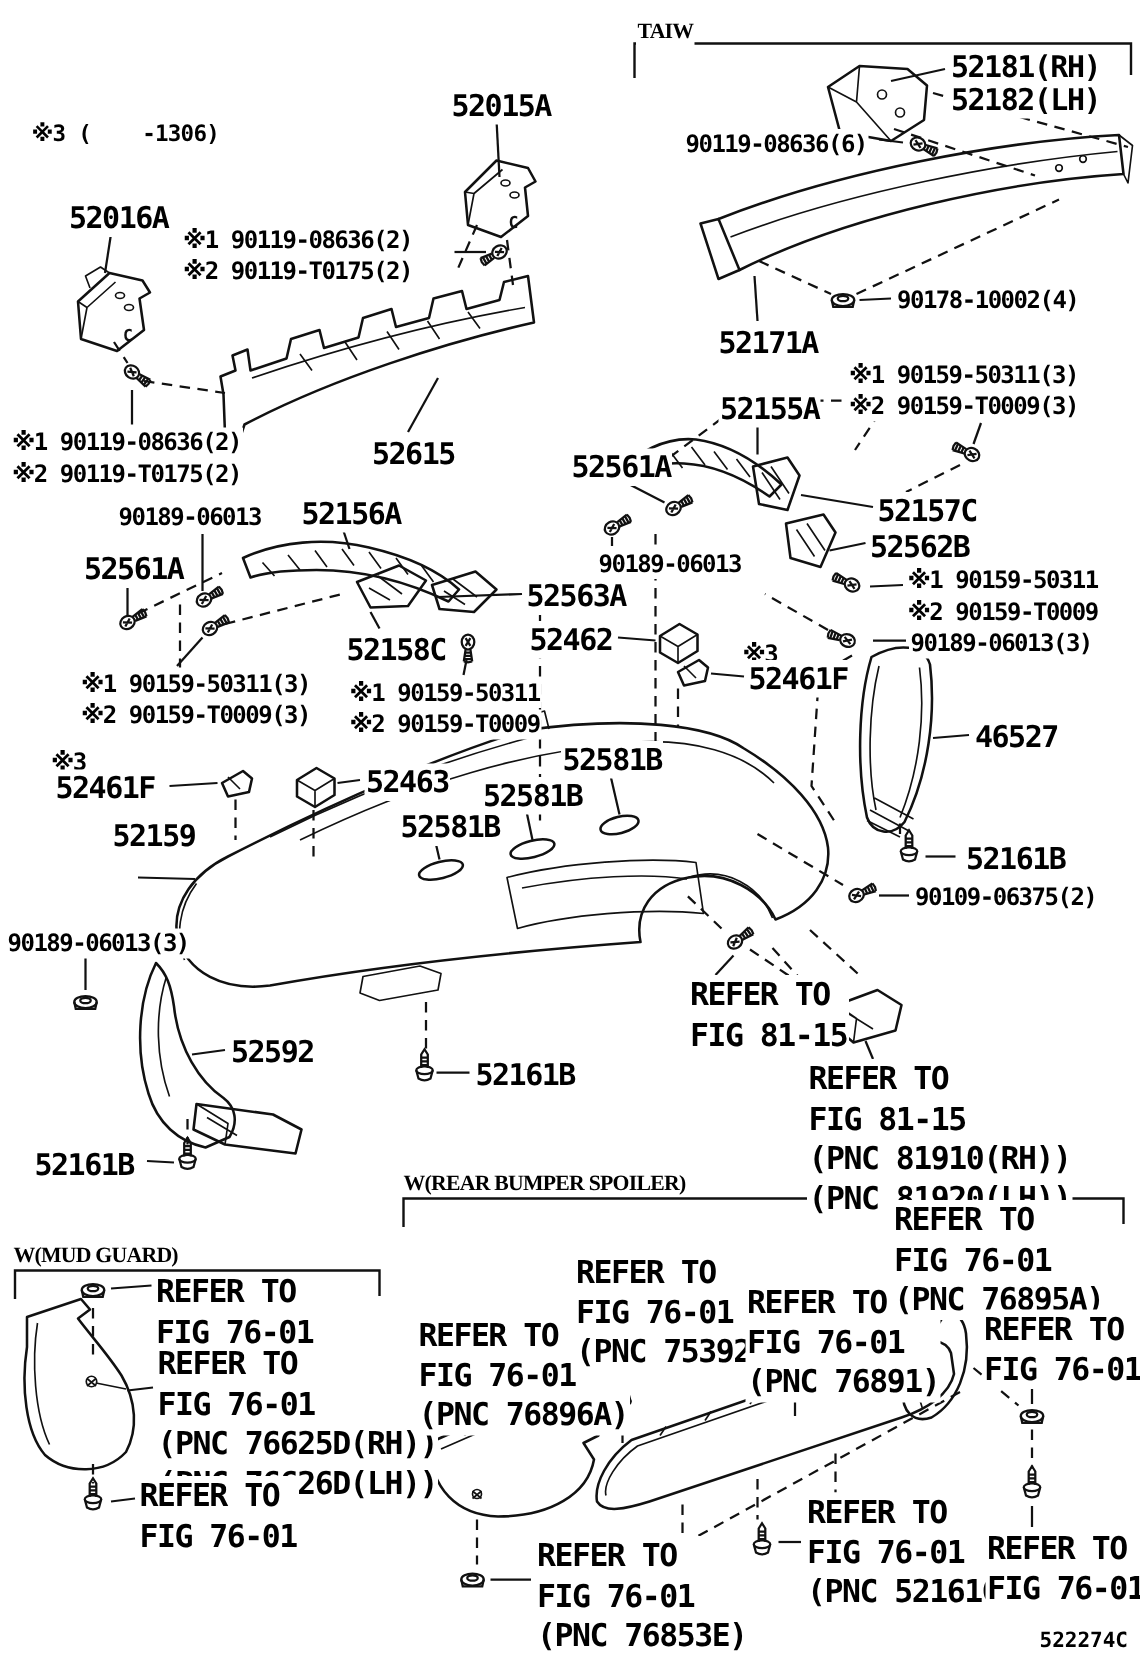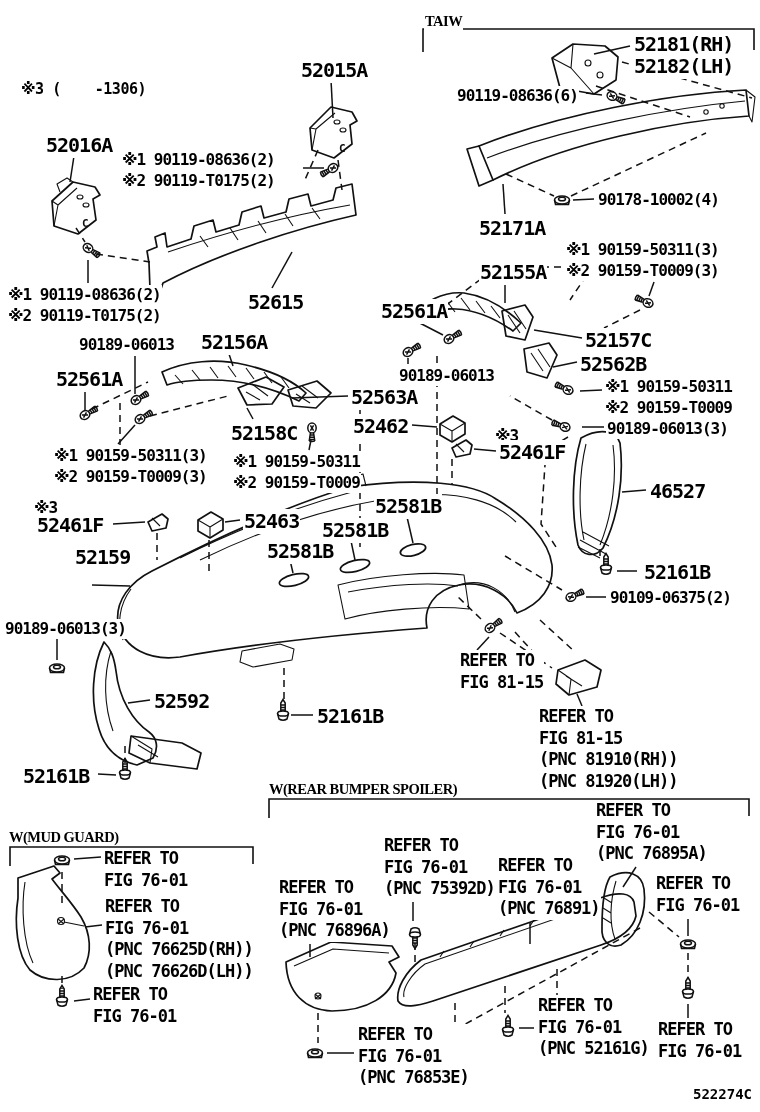--- a/index.html
+++ b/index.html
@@ -10,21 +10,21 @@
   .pt{stroke:#111;fill:none;stroke-width:1.7;stroke-linejoin:round;stroke-linecap:round;}
   .th{stroke:#111;fill:none;stroke-width:1.1;stroke-linejoin:round;}
   .ln{stroke:#111;fill:none;stroke-width:1.5;}
   .dl{stroke:#111;fill:none;stroke-width:1.5;stroke-dasharray:7 5;}
   .br{stroke:#111;fill:none;stroke-width:1.6;}
   .ctext{font-family:"DejaVu Sans Mono","DejaVu Sans",monospace;font-weight:bold;font-size:11px;fill:#111;}
   #labels{position:absolute;left:0;top:0;width:100%;height:100%;}
   .lbl{position:absolute;font-weight:bold;color:#000;white-space:pre;line-height:1.27;background:#fff;padding:0 1px;}
   .lbl.lg{font-size:20px;letter-spacing:-1px;}
   .lbl.md{font-size:16px;letter-spacing:-1px;}
-  .lbl.rf{font-size:17px;letter-spacing:-1px;}
+  .lbl.rf{font-size:21px;letter-spacing:-1px;}
   .lbl.nt{font-size:15px;letter-spacing:-0.5px;background:transparent;}
   .lbl.sec{font-size:14.5px;letter-spacing:-0.5px;font-family:Liberation Serif, serif;}
   .lbl.id{font-size:14px;}
 </style>
 </head>
 <body>
 
 <div class="stage">
 
   <svg class="art" width="760" height="1112" viewBox="0 0 760 1112">

